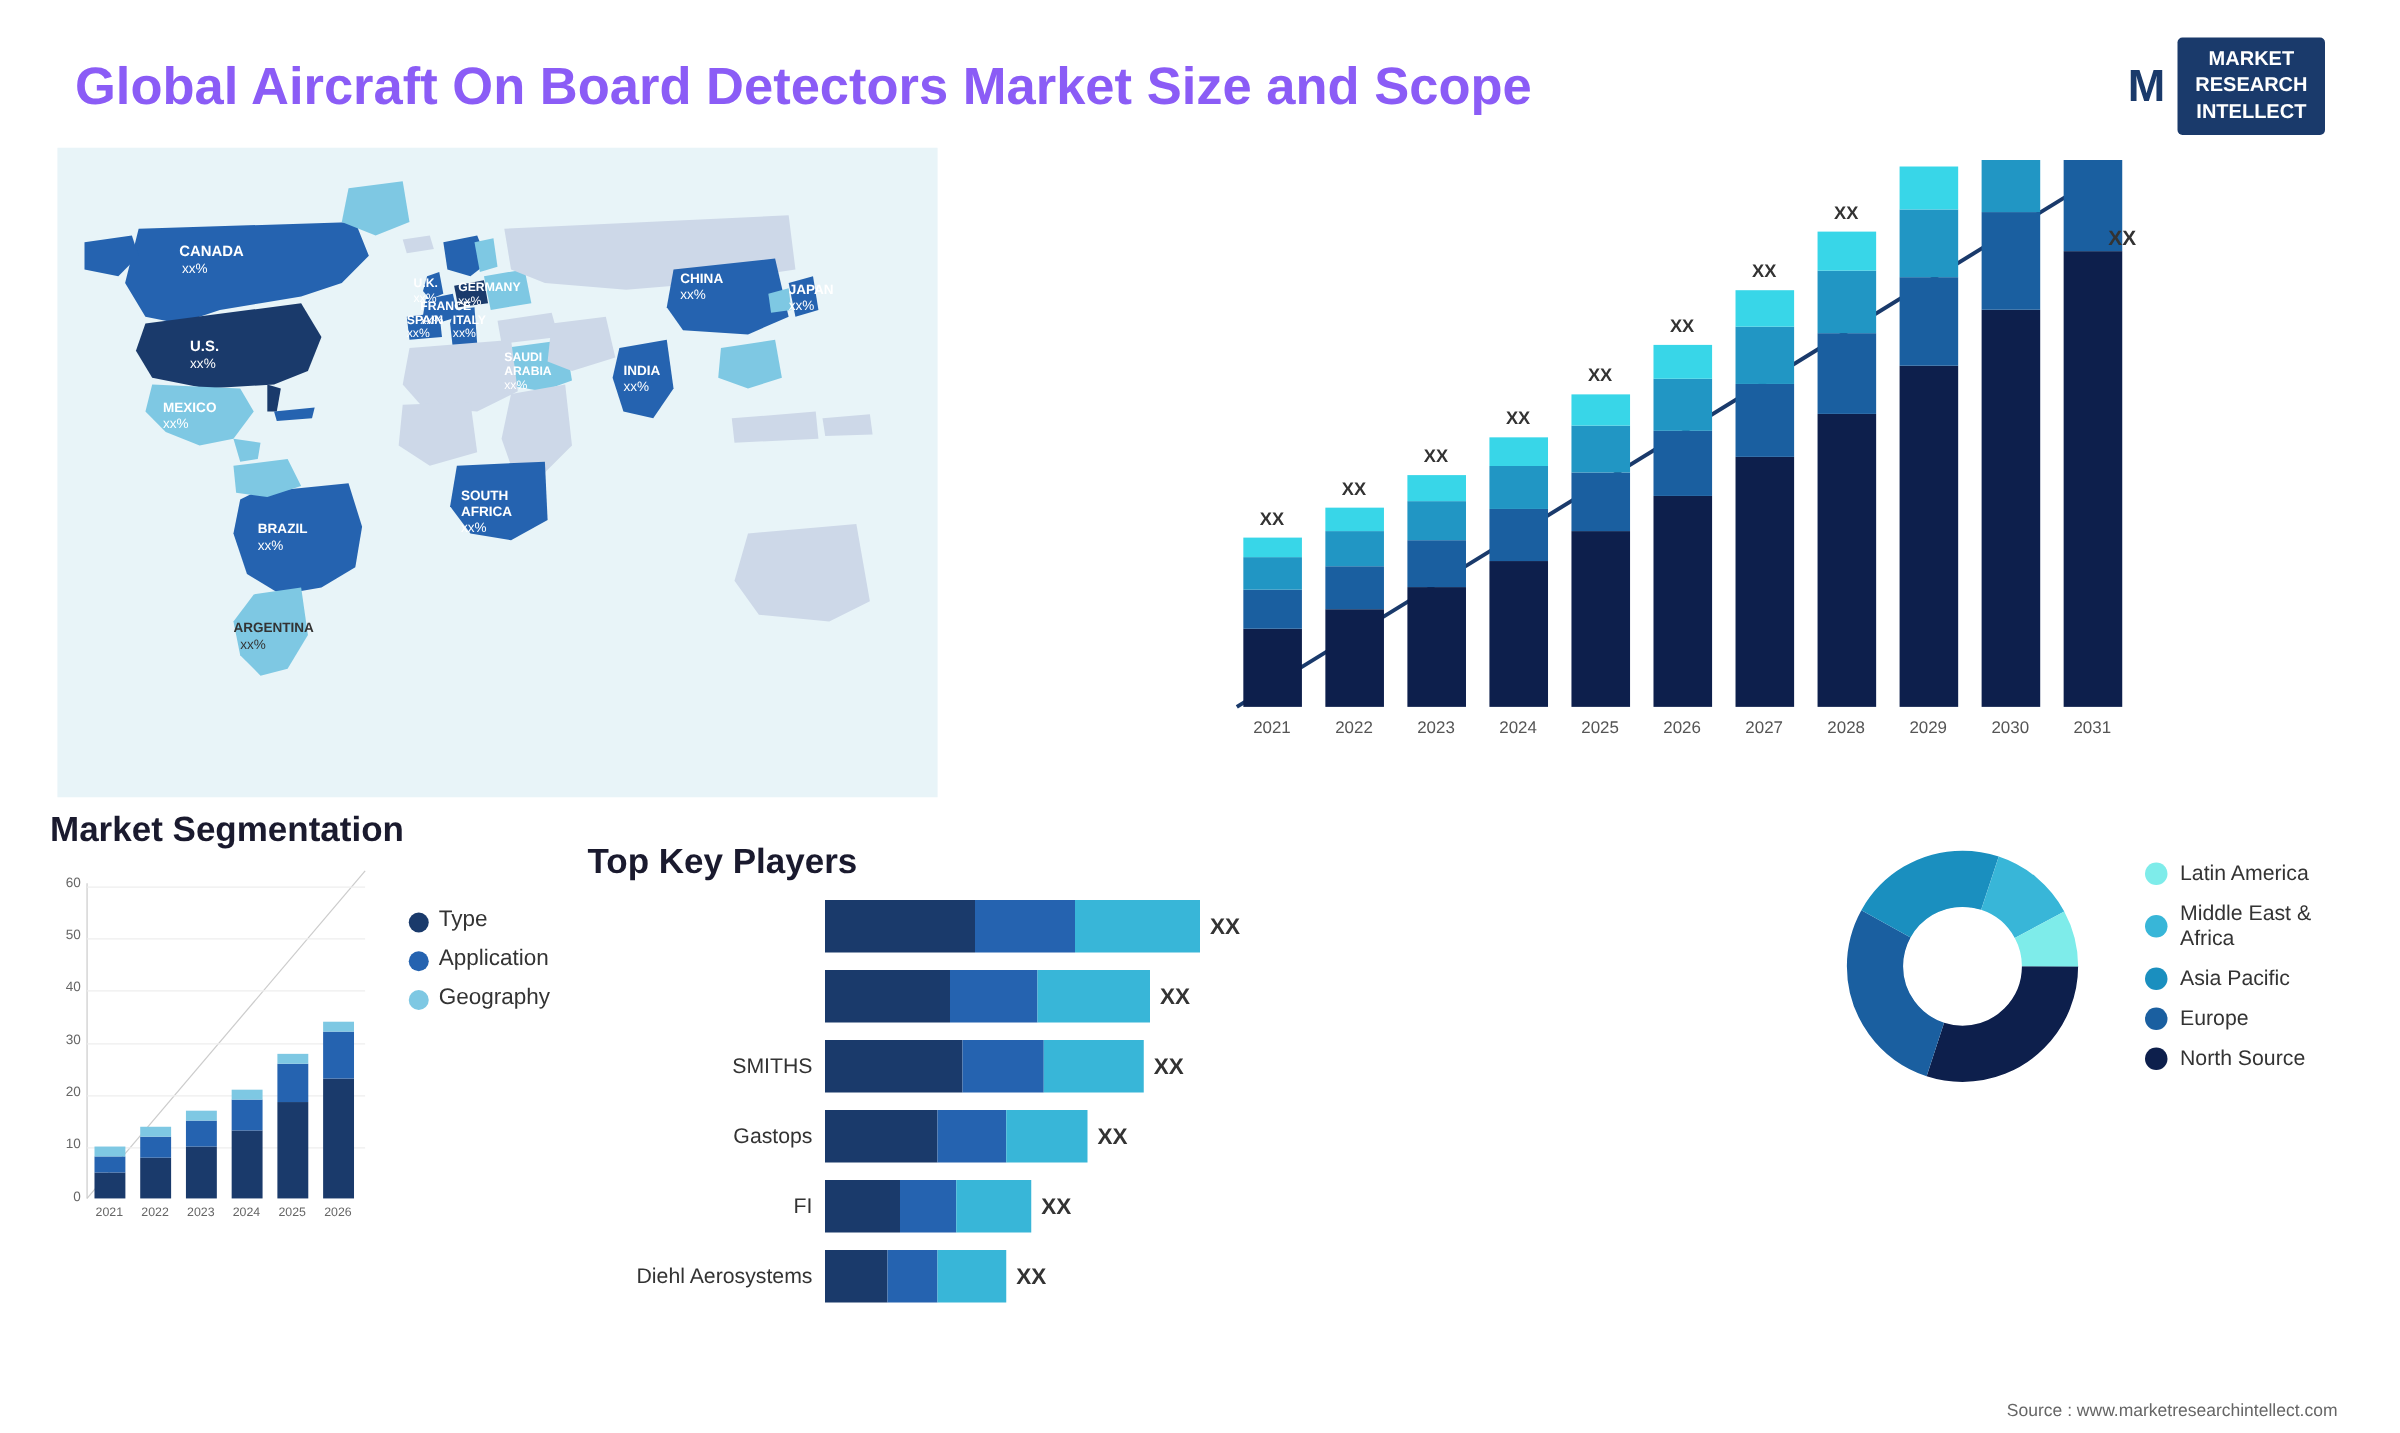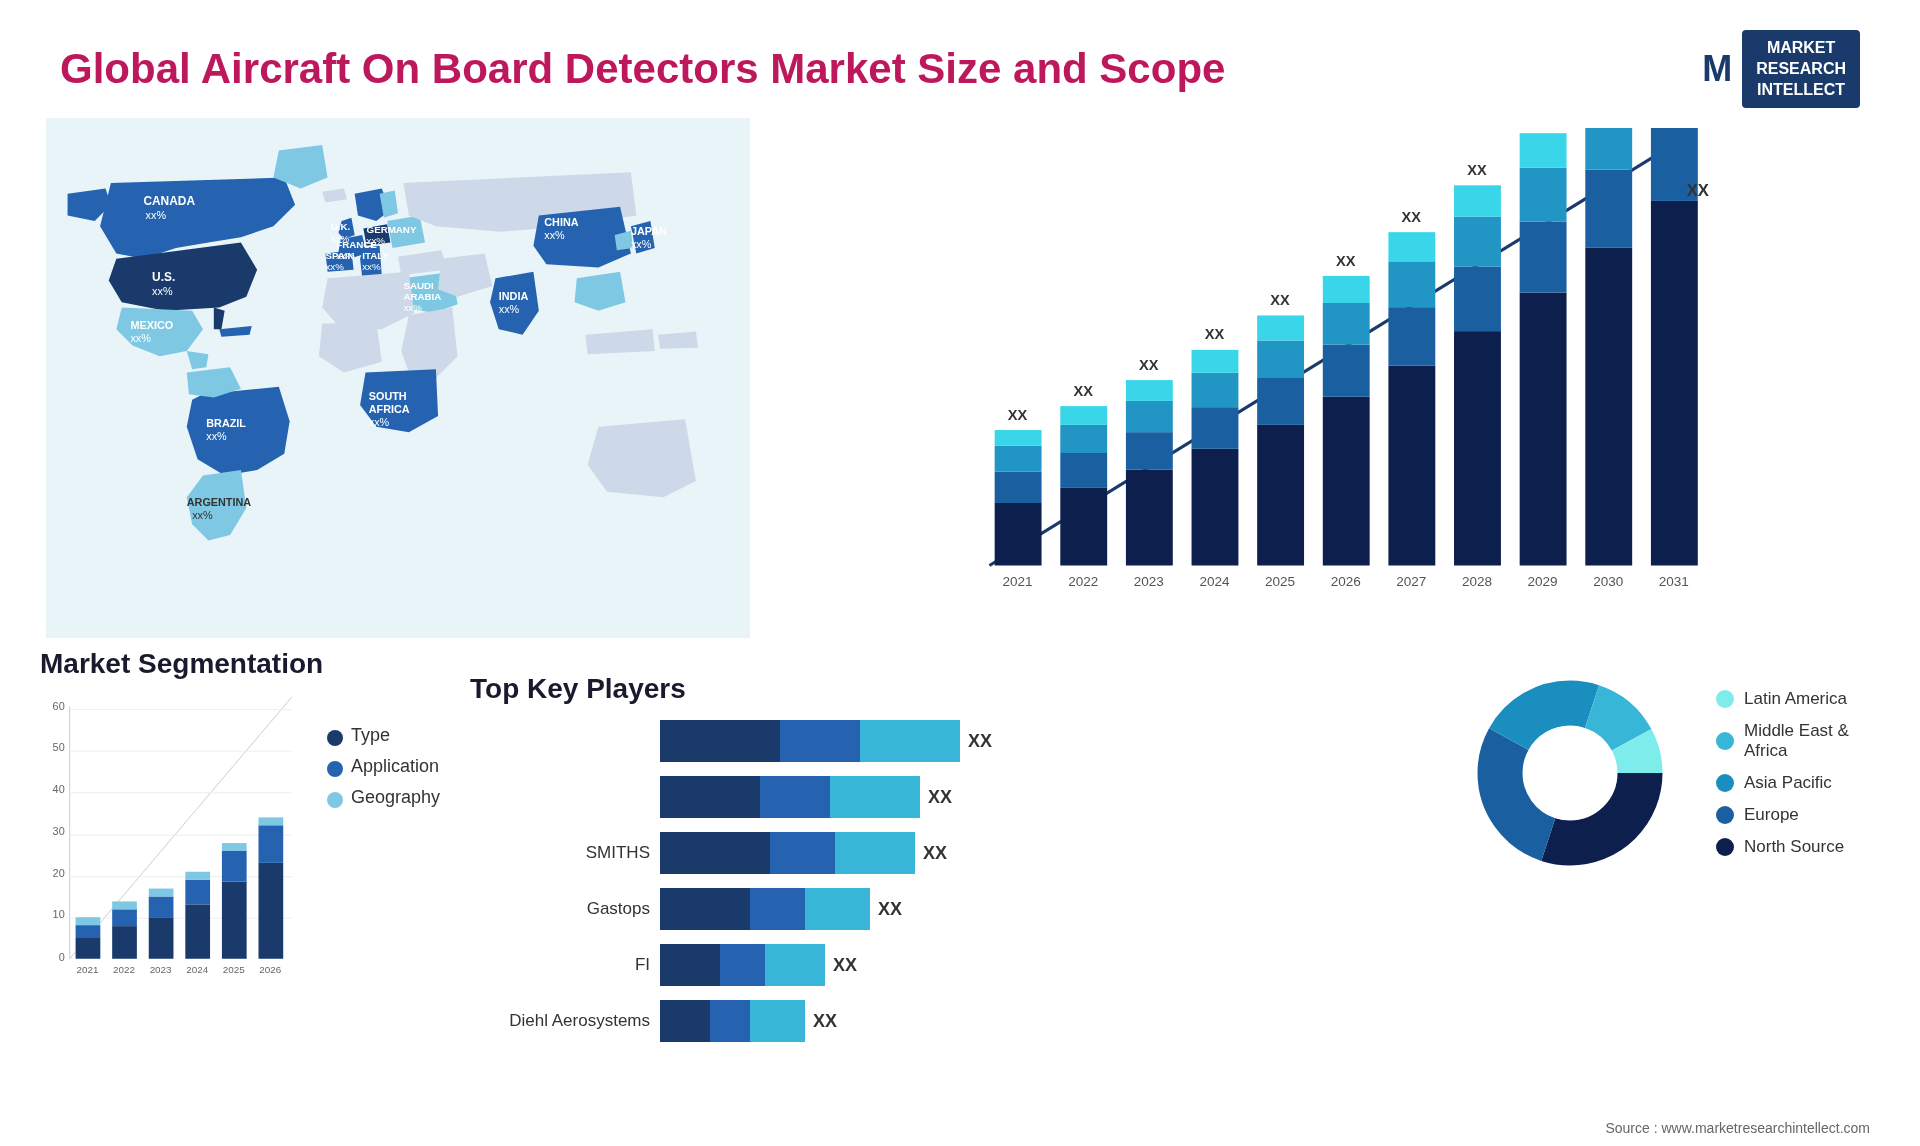--- a/index.html
+++ b/index.html
@@ -15,21 +15,21 @@
     
     .header {
       display: flex;
       justify-content: space-between;
       align-items: center;
       padding: 30px 60px 10px 60px;
     }
     .main-title {
       font-size: 42px;
       font-weight: 700;
-      color: #be185d;
+      color: #8b5cf6;
     }
     .logo-area {
       display: flex;
       align-items: center;
       gap: 10px;
     }
     .logo-box {
       background: #1a3a6b;
       color: white;
       padding: 8px 14px;

